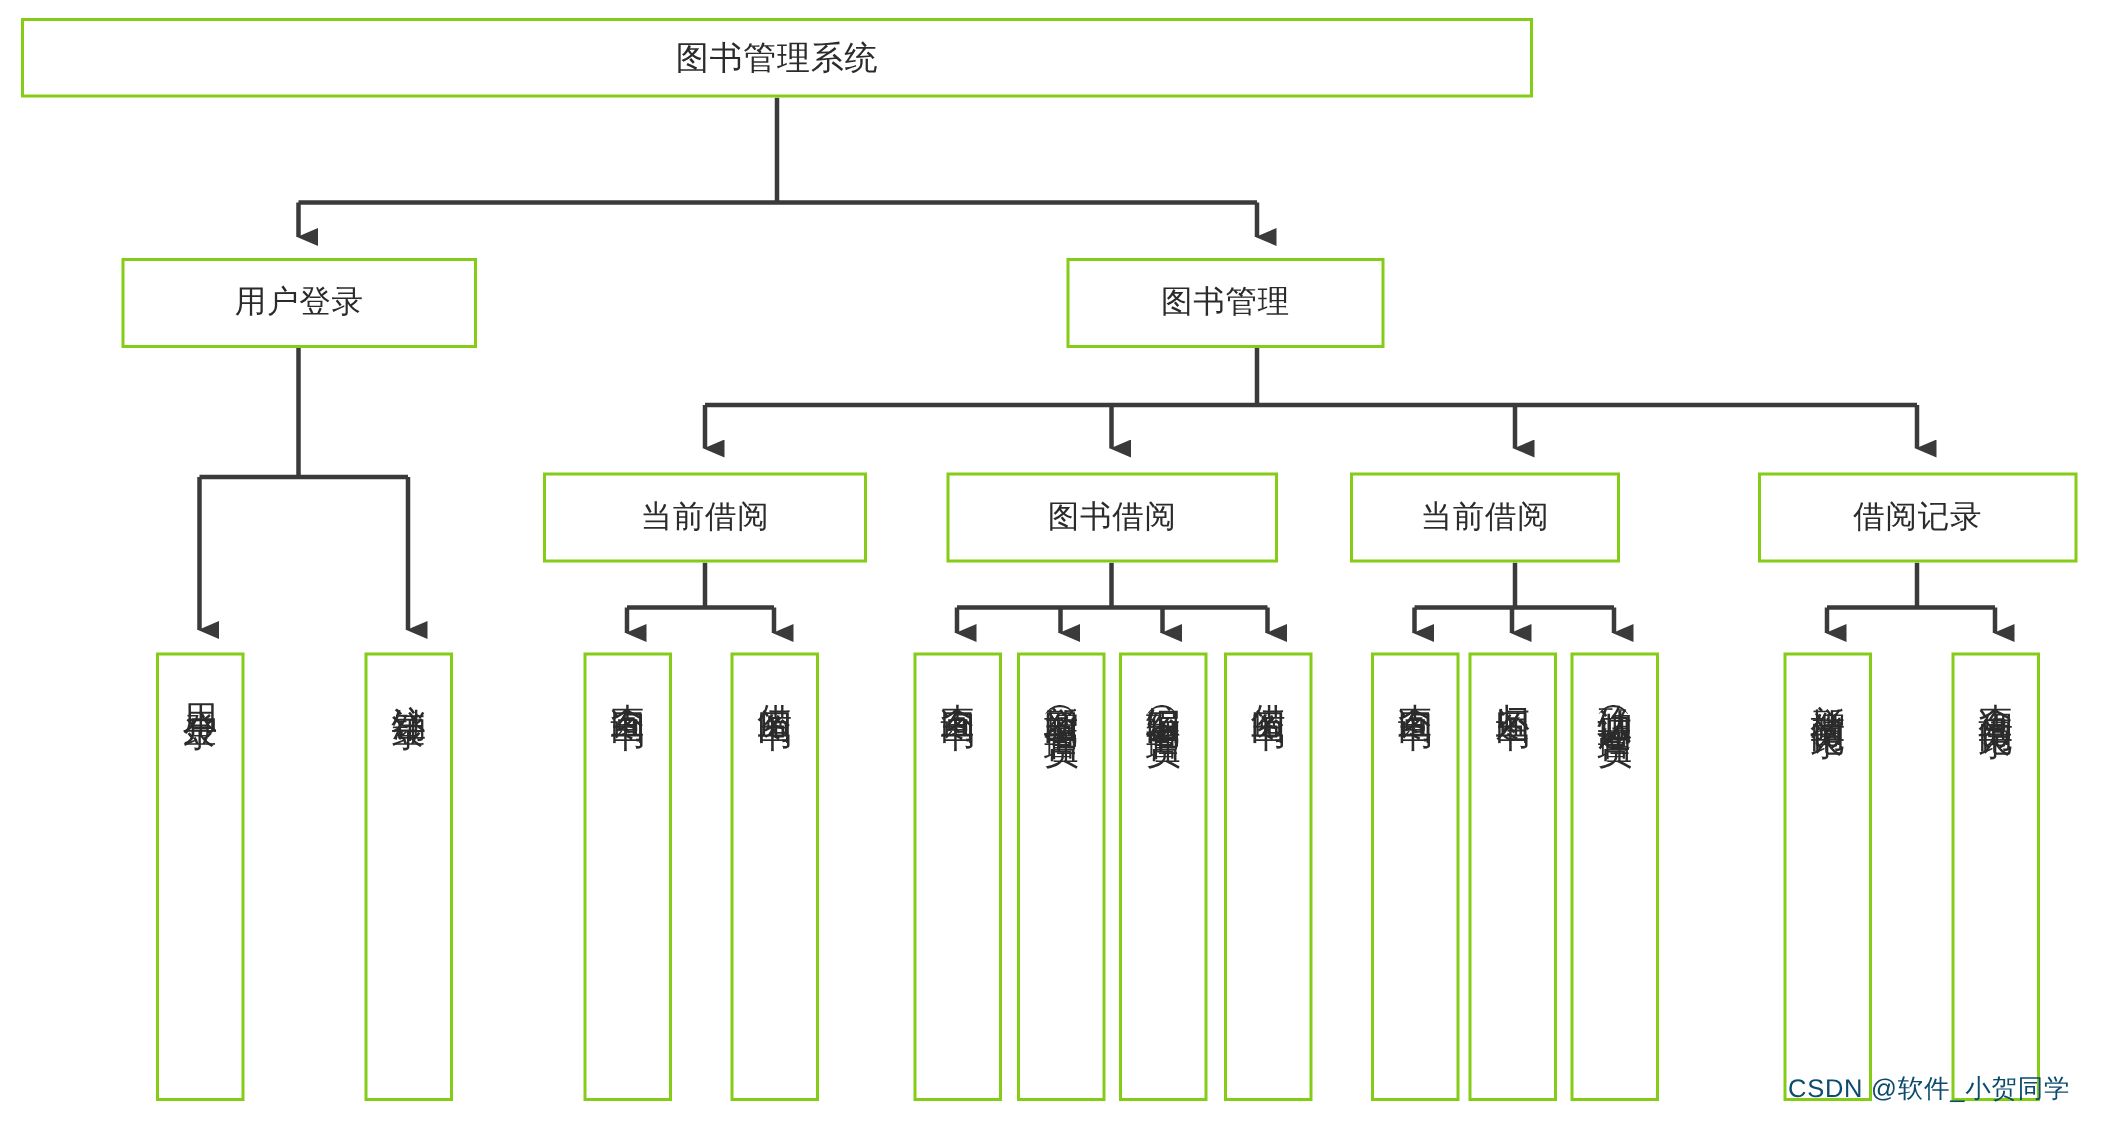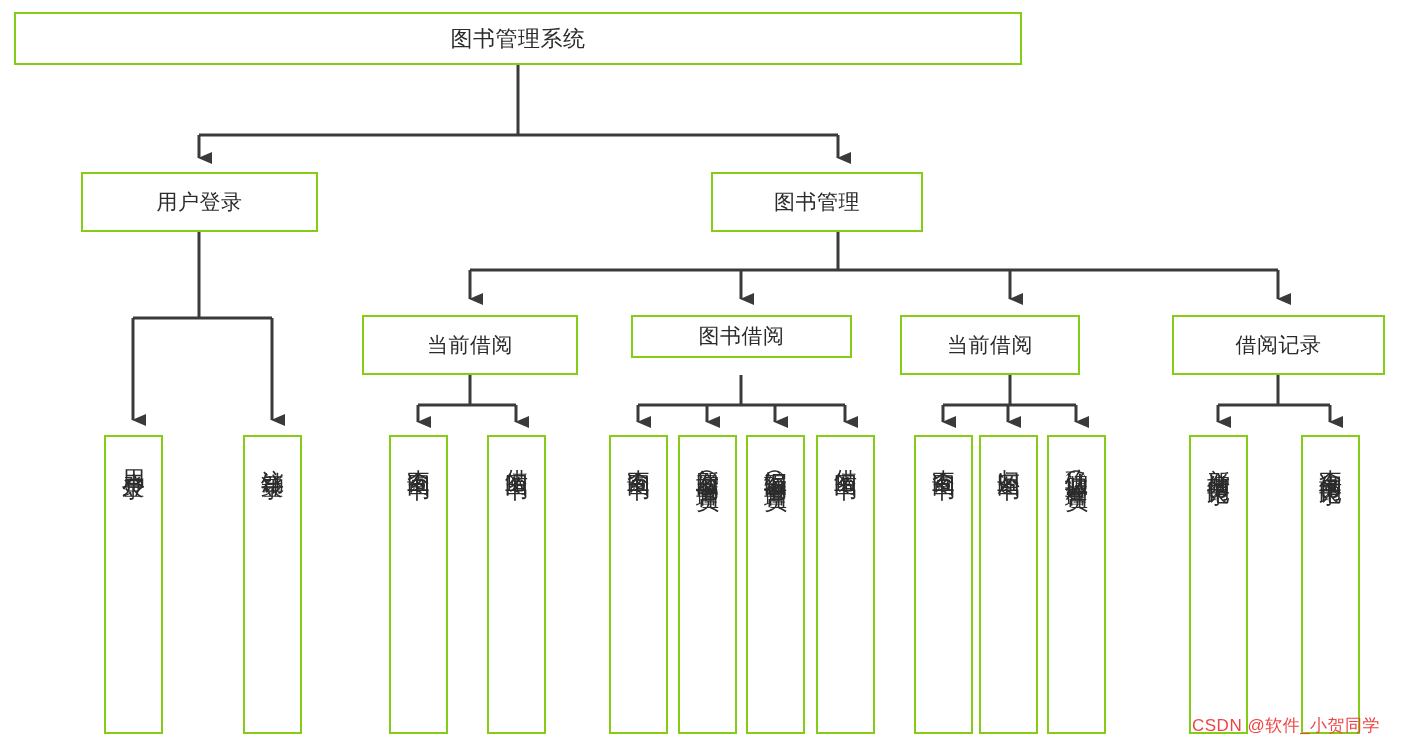--- a/index.html
+++ b/index.html
@@ -50,21 +50,21 @@
   .node.vertical .label {
     writing-mode: vertical-rl;
     text-orientation: upright;
     font-size: 23px;
     letter-spacing: 3px;
     line-height: 1;
   }
   .node.root .label { font-size: 22px; }
   .watermark {
     position: absolute;
-    color: #ef4444;
+    color: #0c4a6e;
     font-size: 17px;
     letter-spacing: 0.5px;
     white-space: nowrap;
     user-select: none;
   }
 </style>
 </head>
 <body>
 
 <div id="canvas">
@@ -126,21 +126,21 @@
   <div class="node horizontal" style="left:81px; top:172px; width:237px; height:60px;">
     <span class="label">用户登录</span>
   </div>
   <div class="node horizontal" style="left:711px; top:172px; width:212px; height:60px;">
     <span class="label">图书管理</span>
   </div>
 
   <div class="node horizontal" style="left:362px; top:315px; width:216px; height:60px;">
     <span class="label">当前借阅</span>
   </div>
-  <div class="node horizontal" style="left:631px; top:315px; width:221px; height:43px;">
+  <div class="node horizontal" style="left:631px; top:315px; width:221px; height:60px;">
     <span class="label">图书借阅</span>
   </div>
   <div class="node horizontal" style="left:900px; top:315px; width:180px; height:60px;">
     <span class="label">当前借阅</span>
   </div>
   <div class="node horizontal" style="left:1172px; top:315px; width:213px; height:60px;">
     <span class="label">借阅记录</span>
   </div>
 
   <div class="node vertical" style="left:104px; top:435px; width:59px; height:299px;">

